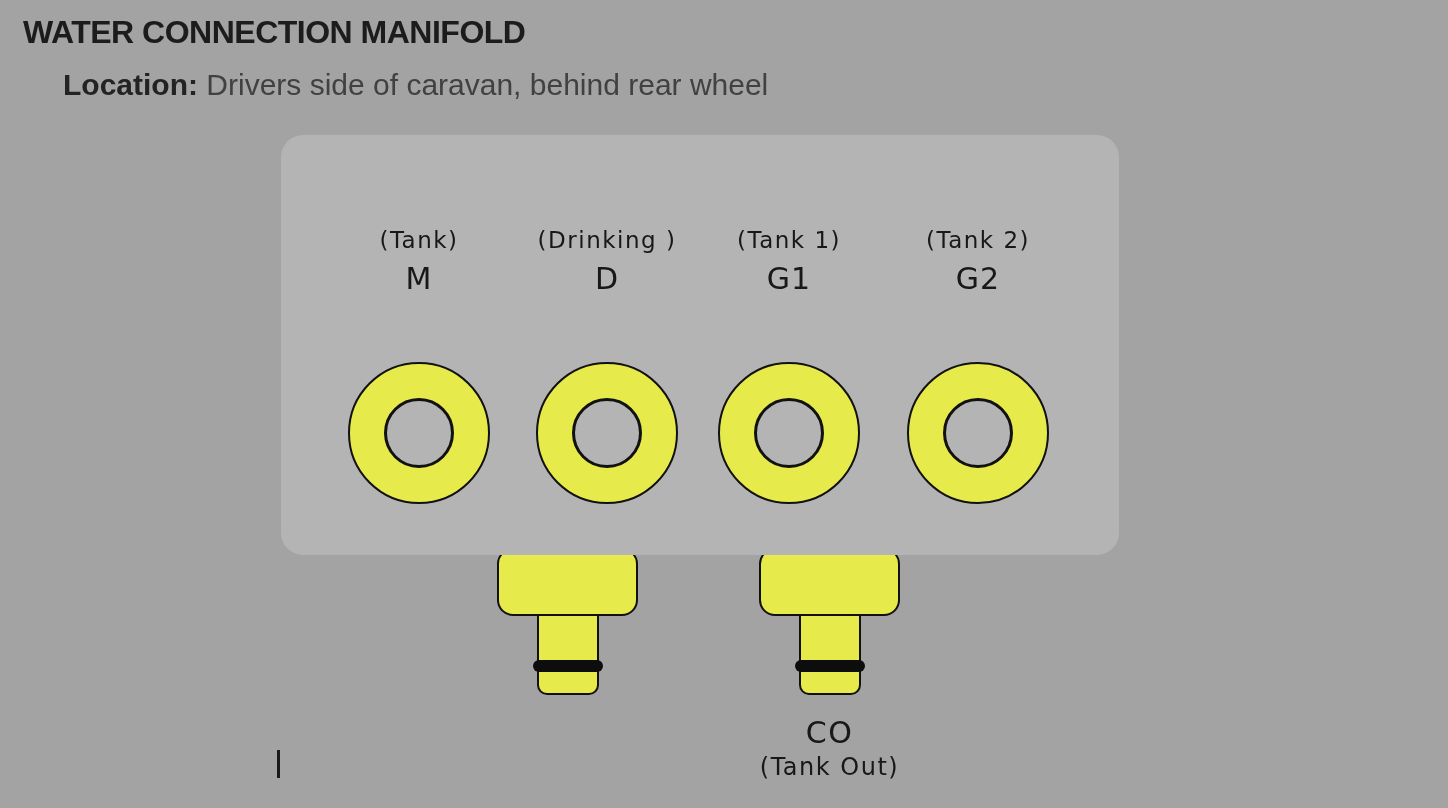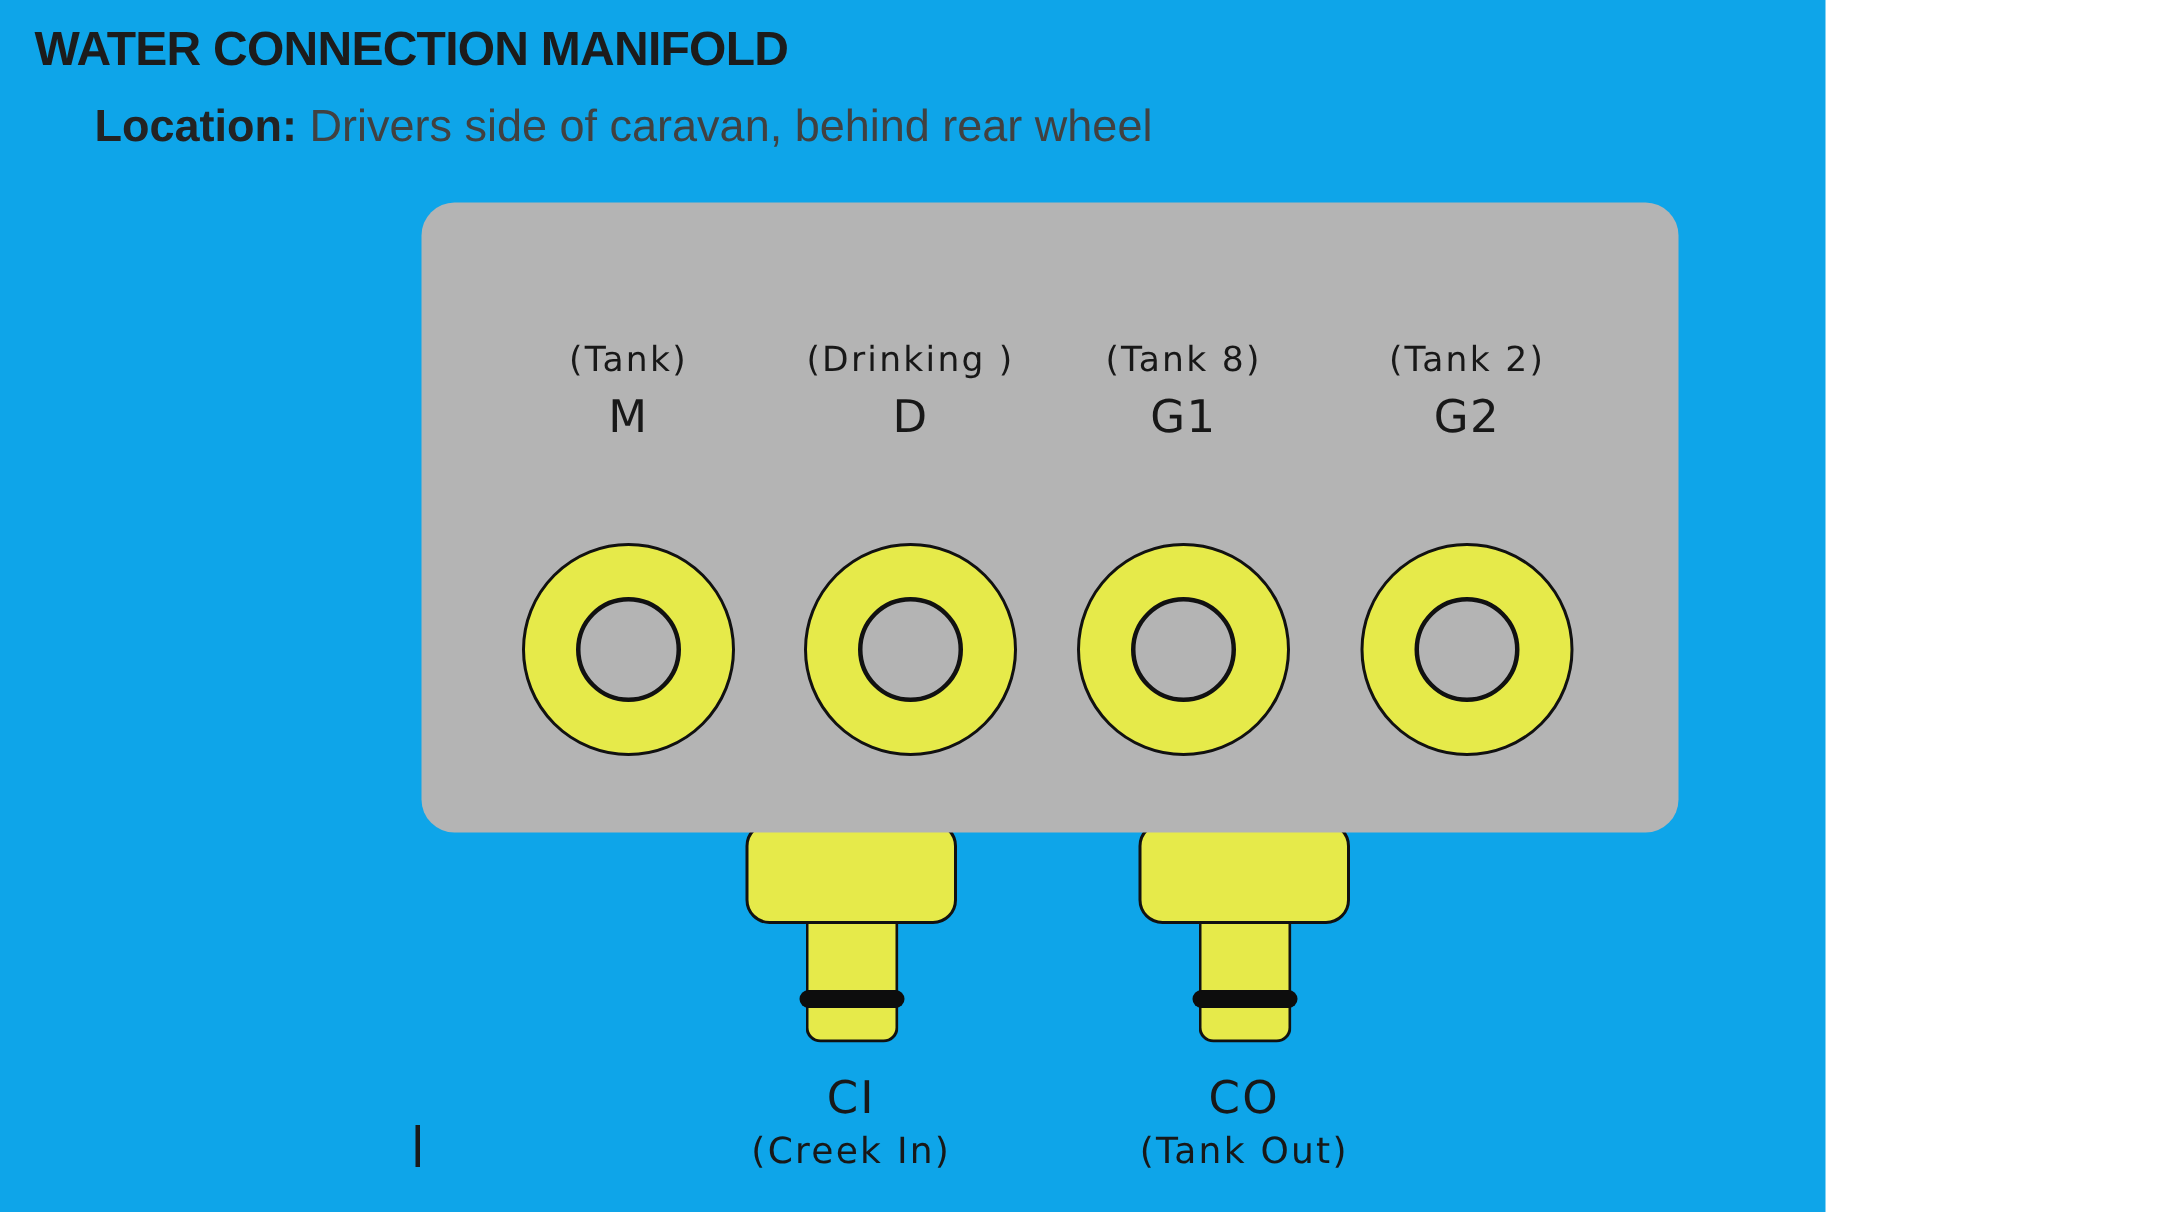--- a/index.html
+++ b/index.html
@@ -1,21 +1,21 @@
 <!DOCTYPE html>
 <html><head>
 <meta charset="utf-8">
 <style>
   * { margin: 0; padding: 0; box-sizing: border-box; }
   html, body { background: #ffffff; }
   .canvas {
     position: relative;
-    width: 1217px;
+    width: 1448px;
     height: 808px;
-    background: #0ea5e9;
+    background: #a3a3a3;
     overflow: hidden;
     font-family: "Liberation Sans", sans-serif;
   }
 
   
   .title {
     position: absolute;
     left: 23px;
     top: 14px;
     font-size: 32px;
@@ -186,21 +186,21 @@
 
   <div class="port-labels port-1">
     <div class="port-name">(Tank)</div>
     <div class="port-code">M</div>
   </div>
   <div class="port-labels port-2">
     <div class="port-name">(Drinking )</div>
     <div class="port-code">D</div>
   </div>
   <div class="port-labels port-3">
-    <div class="port-name">(Tank 8)</div>
+    <div class="port-name">(Tank 1)</div>
     <div class="port-code">G1</div>
   </div>
   <div class="port-labels port-4">
     <div class="port-name">(Tank 2)</div>
     <div class="port-code">G2</div>
   </div>
 
   <div class="port-ring port-1">
     <div class="port-hole"></div>
   </div>
@@ -218,24 +218,20 @@
     <div class="conn-wide"></div>
     <div class="conn-stem"></div>
     <div class="conn-band"></div>
   </div>
   <div class="connector conn-co">
     <div class="conn-wide"></div>
     <div class="conn-stem"></div>
     <div class="conn-band"></div>
   </div>
 
-  <div class="conn-label conn-ci">
-    <div class="conn-code">CI</div>
-    <div class="conn-name">(Creek In)</div>
-  </div>
   <div class="conn-label conn-co">
     <div class="conn-code">CO</div>
     <div class="conn-name">(Tank Out)</div>
   </div>
 
   <div class="text-cursor"></div>
 
 </div>
 
 </body></html>

